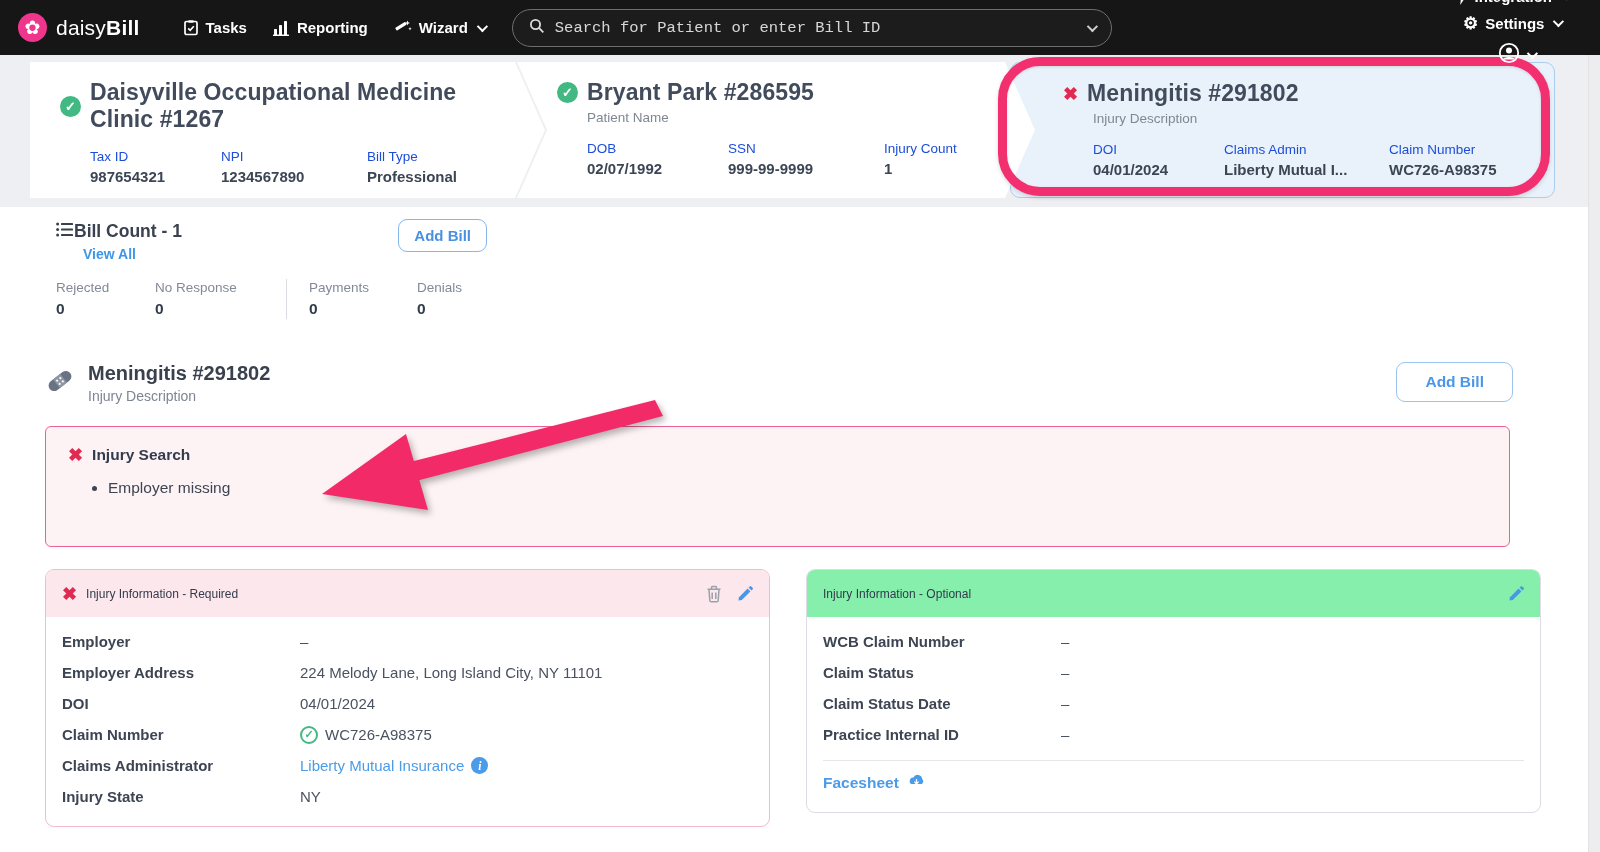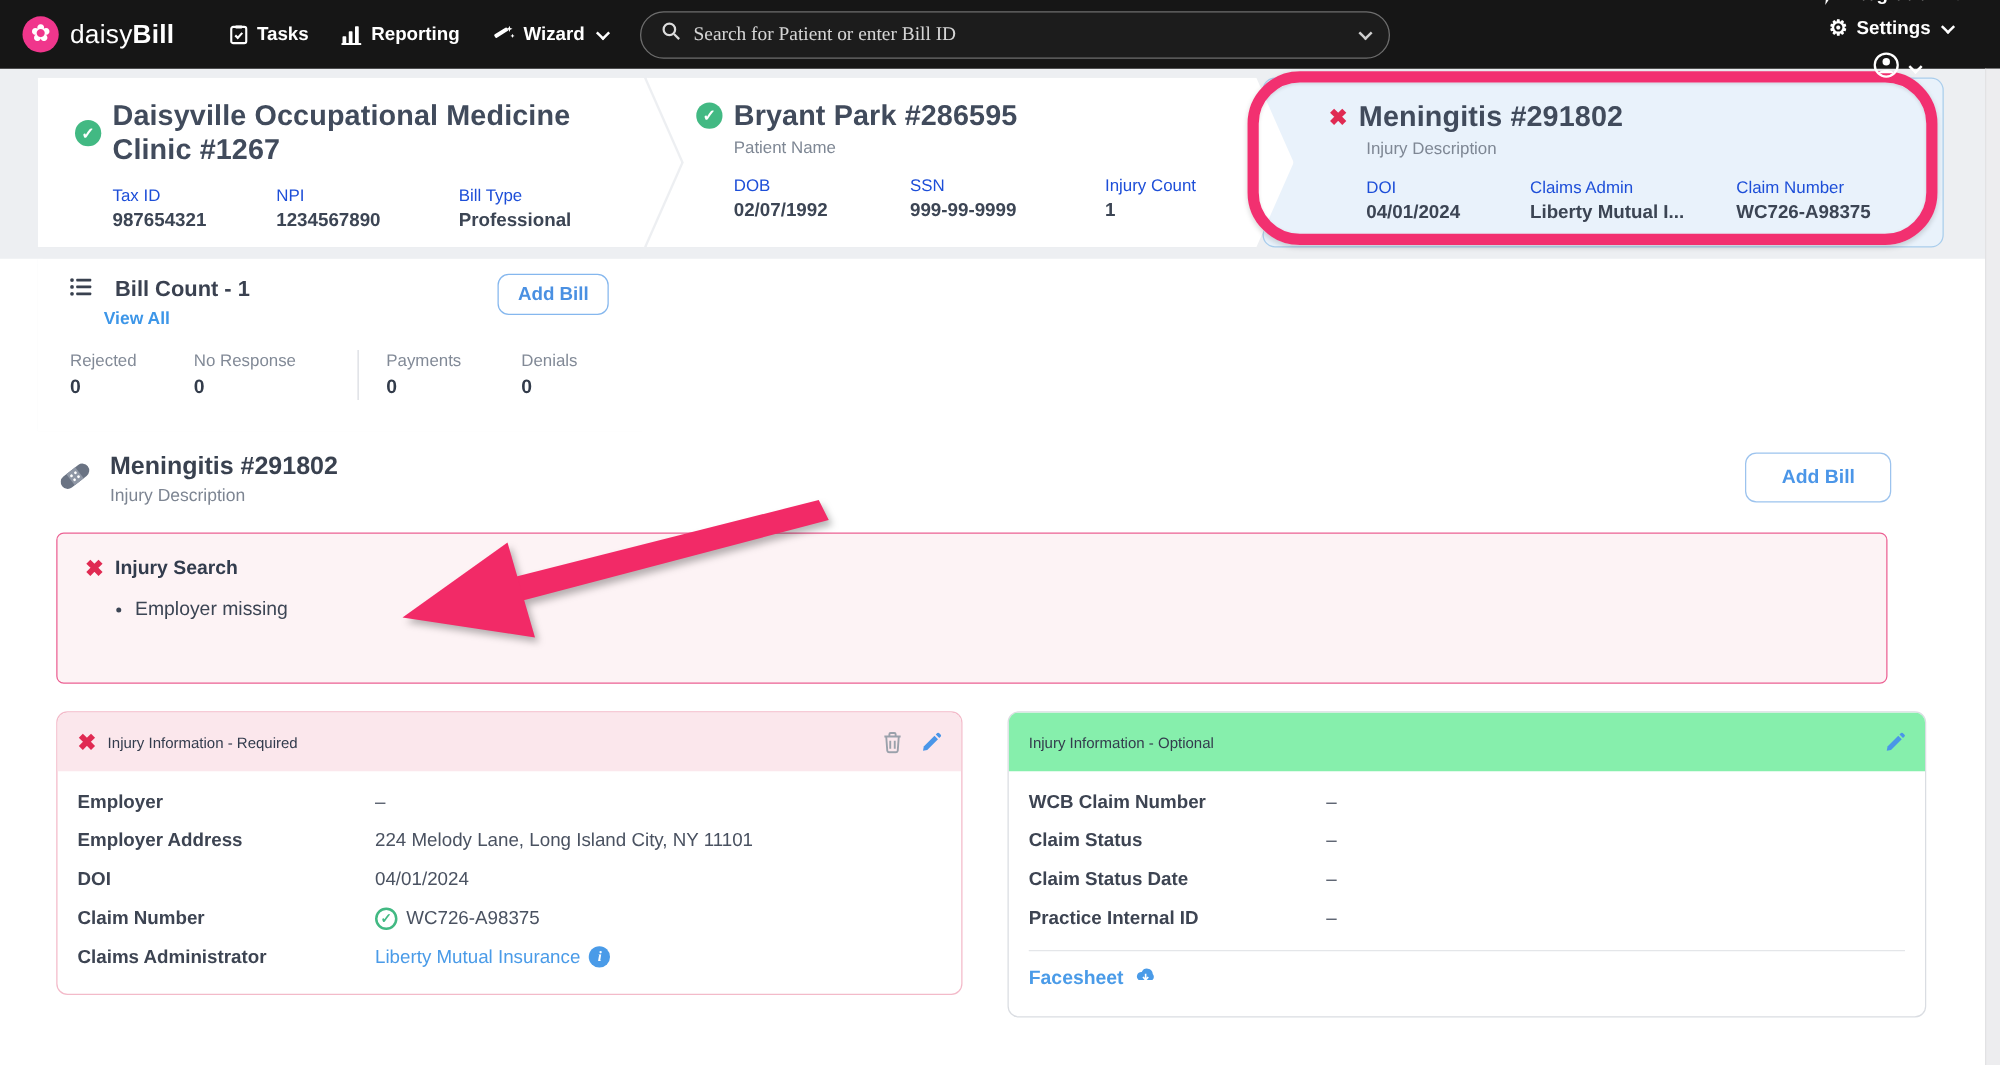--- a/index.html
+++ b/index.html
@@ -33,21 +33,21 @@
     width:8px; height:8px; border-right:2px solid currentColor; border-bottom:2px solid currentColor;
     transform:rotate(45deg) translateY(-2px); display:inline-block; margin-left:2px;
   }
   .searchbox {
     display:flex; align-items:center; height:38px; width:600px;
     margin-left:14px; border:1px solid #6e6e6e; border-radius:19px;
     background:#1c1c1c; padding:0 16px; gap:10px;
   }
   .searchbox input {
     flex:1; background:transparent; border:none; outline:none;
-    color:#e8e8e8; font-size:15.5px; font-family:Liberation Serif, serif;
+    color:#e8e8e8; font-size:15.5px; font-family:Liberation Mono, monospace;
   }
   .searchbox input::placeholder { color:#e0e0e0; opacity:.95; }
   .nav-right { margin-left:auto; display:flex; align-items:center; gap:10px;flex-direction:column; }
   .avatar-wrap { display:flex; align-items:center; gap:5px; color:#fff; margin-left:8px; cursor:pointer; }
 
   
   .crumb-backdrop {
     position:absolute; top:55px; left:0; width:1600px; height:152px;
     background:#edeff2;
   }
@@ -91,21 +91,21 @@
   }
 
   
   .billcount {
     position:absolute; top:207px; left:30px; width:515px; height:138px;
     background:#fff; z-index:3;
     clip-path:polygon(0 0, calc(100% - 32px) 0, 100% 50%, calc(100% - 32px) 100%, 0 100%);
     filter:drop-shadow(0 1px 3px rgba(40,50,70,.18));
     padding:14px 0 0 26px;
   }
-  .bc-header { display:flex; align-items:center; gap:18px; }
+  .bc-header { display:flex; align-items:center; gap:0; }
   .bc-title { font-size:17.5px; font-weight:800; color:#3a4150; }
   .bc-viewall { font-size:14px; font-weight:700; color:#3d96e8; margin:4px 0 0 27px; cursor:pointer; display:inline-block; }
   .add-bill-sm {
     position:absolute; right:58px; top:12px;
     border:1px solid #85b7ee; border-radius:9px; background:#fff;
     color:#4a90e2; font-weight:800; font-size:15px; padding:7px 15px; cursor:pointer;
     font-family:inherit;
   }
   .bc-stats { display:flex; align-items:center; margin-top:16px; }
   .stat { margin-right:24px; }
@@ -451,20 +451,24 @@
             <span>WC726-A98375</span>
           </span>
         </div>
         <div class="info-row">
           <span class="info-label">Claims Administrator</span>
           <span class="info-value">
             <span class="info-link">Liberty Mutual Insurance</span>
             <span class="info-i">i</span>
           </span>
         </div>
+        <div class="info-row">
+          <span class="info-label">Injury State</span>
+          <span class="info-value">NY</span>
+        </div>
       </div>
     </div>
 
     <div class="card card-optional">
       <div class="card-header">
         <span class="card-title">Injury Information - Optional</span>
         <span class="hdr-icons">
           <span class="icon-btn">
             <svg width="16" height="16" viewBox="0 0 16 16" fill="#4a96e8">
               <path d="M2 11.2 L10.6 2.6 L13.4 5.4 L4.8 14 L1.4 14.6z"></path>

